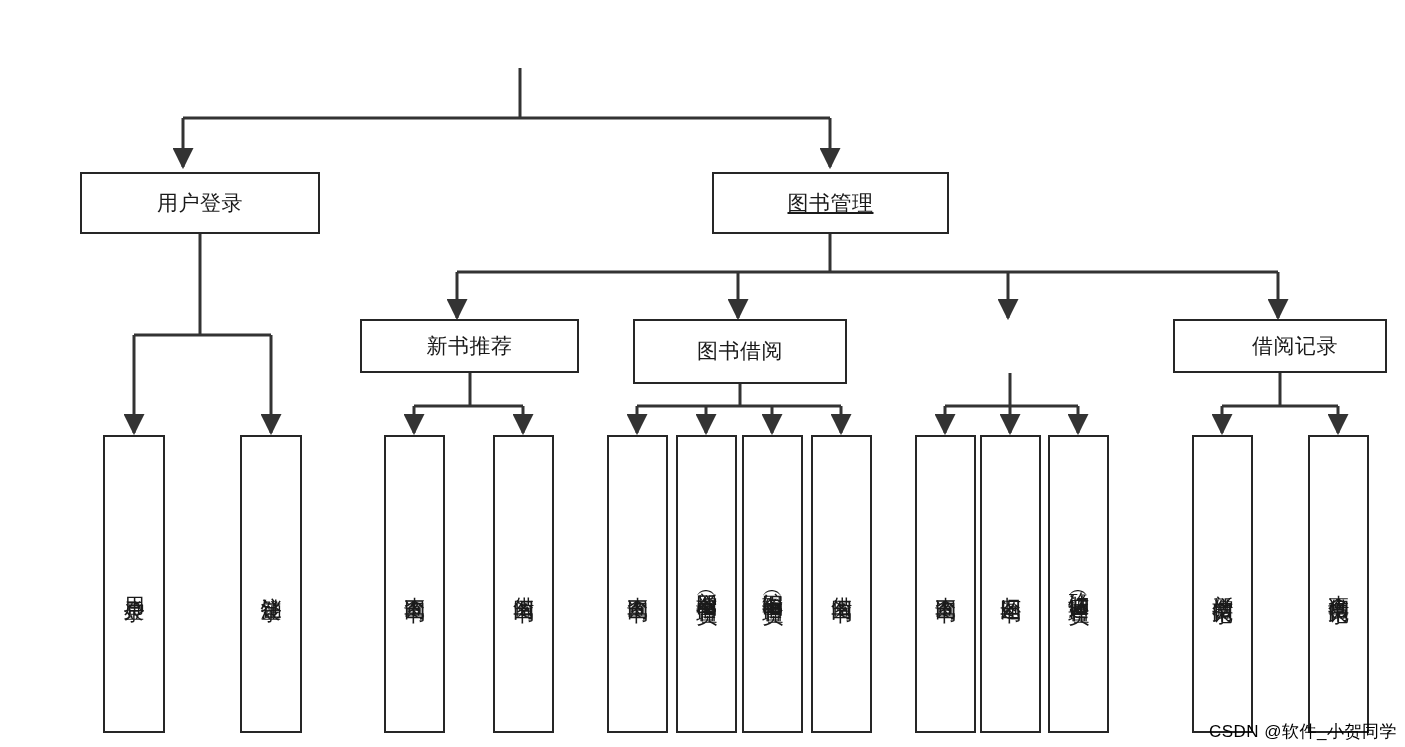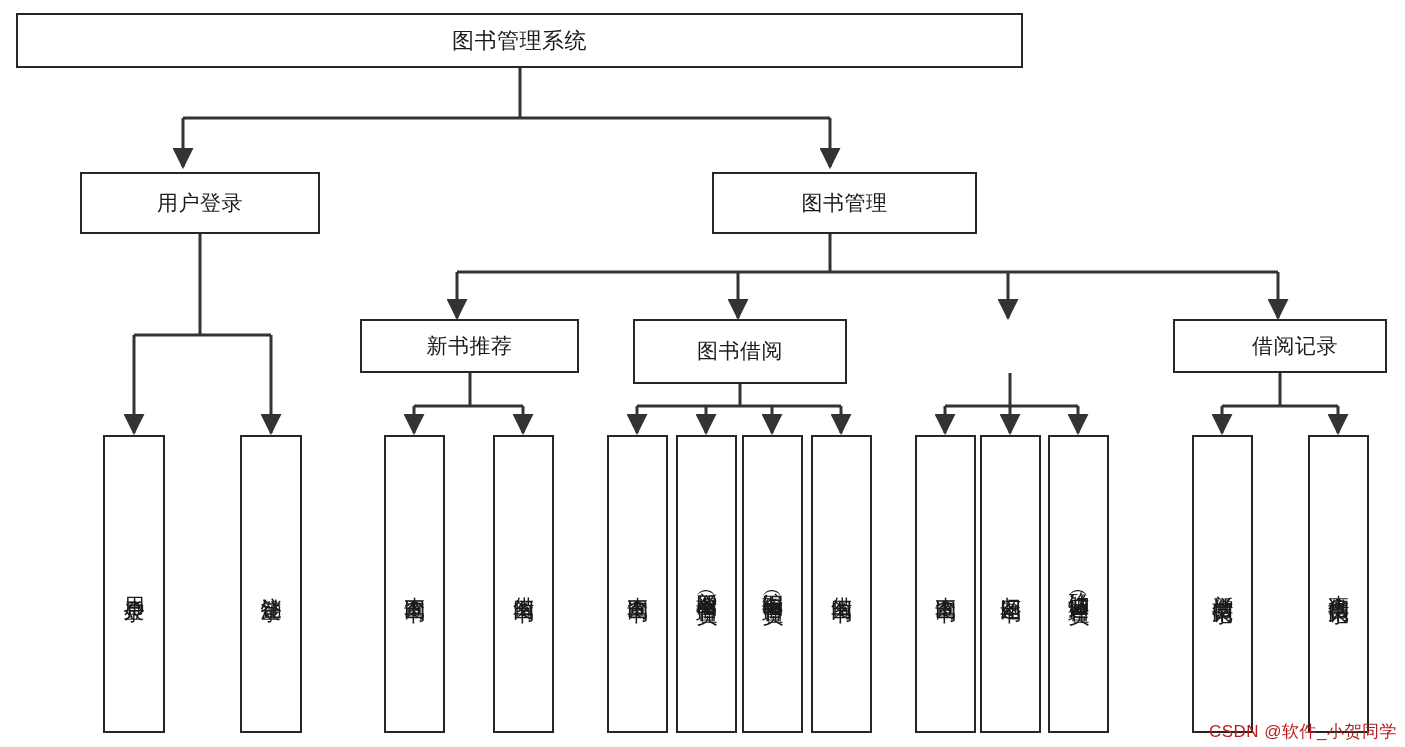--- a/index.html
+++ b/index.html
@@ -62,21 +62,21 @@
     line-height: 1.25;
     letter-spacing: 2px;
     white-space: nowrap;
     max-height: 272px;
   }
   #watermark {
     position: absolute;
     right: 8px;
     bottom: 4px;
     font-size: 17px;
-    color: #b91c1c;
+    color: #000000;
     letter-spacing: 0.5px;
     white-space: nowrap;
     user-select: none;
   }
 </style>
 </head>
 <body>
 
 <div id="diagram-root">
 
@@ -123,29 +123,26 @@
       <path d="M 1010 406 L 1010 433" marker-end="url(#arrow)"></path>
       <path d="M 1078 406 L 1078 433" marker-end="url(#arrow)"></path>
 
       <path d="M 1280 373 L 1280 406"></path>
       <path d="M 1222 406 L 1338 406"></path>
       <path d="M 1222 406 L 1222 433" marker-end="url(#arrow)"></path>
       <path d="M 1338 406 L 1338 433" marker-end="url(#arrow)"></path>
     </g>
   </svg>
 
-  <div class="node horiz root" style="left:16px; top:13px; width:1007px; height:55px;">
-    <span class="label">图书管理系统</span>
-  </div>
 
   <div class="node horiz" style="left:80px; top:172px; width:240px; height:62px;">
     <span class="label">用户登录</span>
   </div>
 
-  <div class="node horiz" style="left:712px; top:172px; width:265px; height:62px;">
+  <div class="node horiz" style="left:712px; top:172px; width:237px; height:62px;text-decoration:underline;">
     <span class="label">图书管理</span>
   </div>
 
   <div class="node horiz" style="left:360px; top:319px; width:219px; height:54px;">
     <span class="label">新书推荐</span>
   </div>
 
   <div class="node horiz" style="left:633px; top:319px; width:214px; height:65px;">
     <span class="label">图书借阅</span>
   </div>

